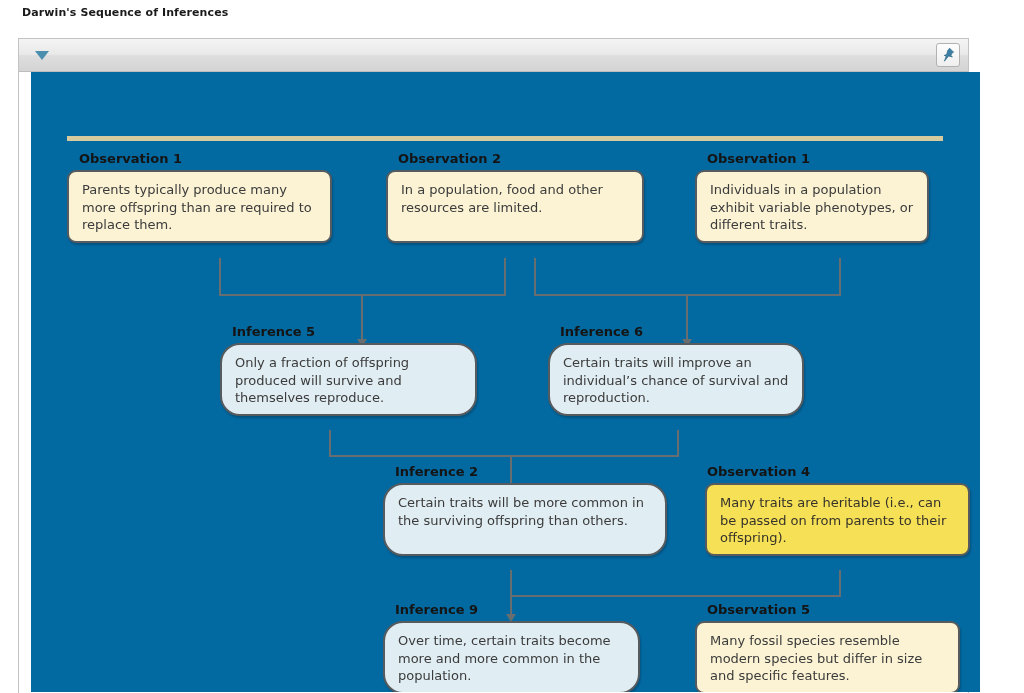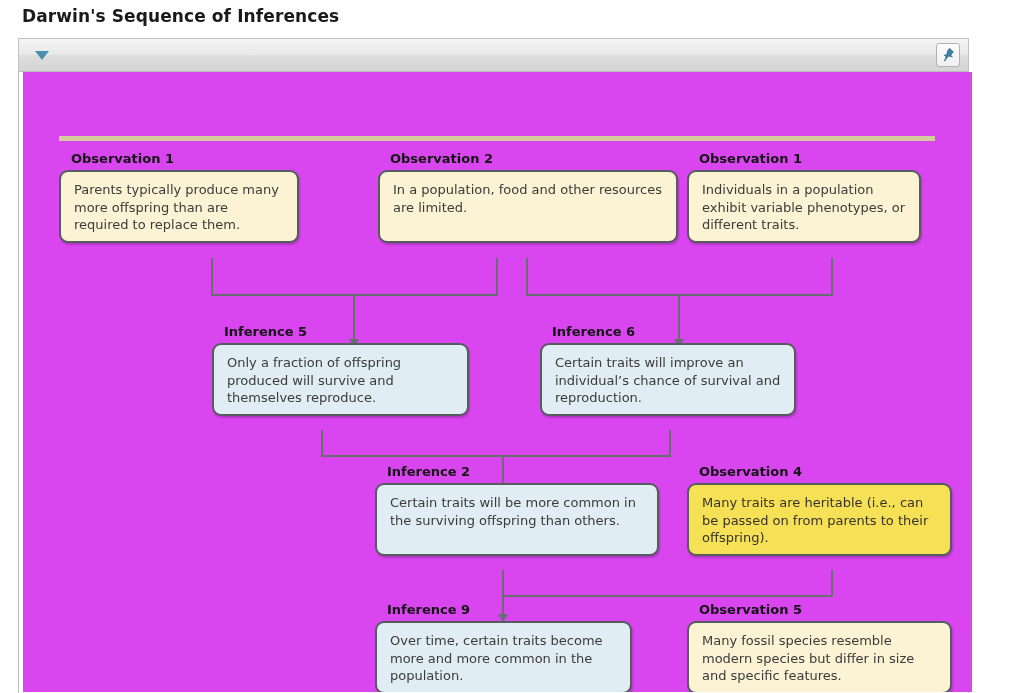--- a/index.html
+++ b/index.html
@@ -8,21 +8,21 @@
     width: 1024px; height: 693px;
     background: #ffffff;
     font-family: "DejaVu Sans", sans-serif;
     overflow: hidden;
   }
 
   
   #page-title {
     position: absolute;
     left: 22px; top: 6px;
-    font-size: 17px;
+    font-size: 11px;
     font-weight: bold;
     color: #1a1a1a;
     letter-spacing: 0.1px;
     white-space: nowrap;
   }
 
   
   #panel {
     position: absolute;
     left: 18px; top: 38px;
@@ -56,23 +56,23 @@
     border: 1px solid #b2b2b2;
     border-radius: 3px;
     background: linear-gradient(to bottom, #fdfdfd 0%, #efefef 100%);
     cursor: pointer;
   }
   #pin-button svg { display: block; margin: 3px auto 0; }
 
   
   #diagram {
     position: absolute;
-    left: 4px; top: 33px;
+    left: 12px; top: 33px;
     width: 949px; height: 620px;
-    background: #d946ef;
+    background: #0369a1;
     overflow: hidden;
   }
 
   #gold-rule {
     position: absolute;
     left: 36px; top: 64px;
     width: 876px; height: 5px;
     background: #d5cb9f;
   }
 
@@ -95,21 +95,21 @@
     border-radius: 9px;
     padding: 9px 12px 10px 13px;
     font-size: 13px;
     line-height: 17.5px;
     color: #3b3b3b;
     box-shadow: 1px 2px 2px rgba(0,0,0,0.20);
   }
 
   .obs .node-box      { background: #fbf3d4; }
   .obs-bright .node-box { background: #f5e056; color: #37332a; }
-  .inf .node-box      { background: #e0edf2; }
+  .inf .node-box      { background: #e0edf2; border-radius: 20px; }
 
   
   .line-v, .line-h {
     position: absolute;
     background: #686e70;
   }
   .line-v { width: 2px; }
   .line-h { height: 2px; }
 
   .arrow-head {
@@ -135,26 +135,26 @@
       </svg>
     </div>
   </div>
 
   <div id="diagram">
 
     <div id="gold-rule"></div>
 
     <div class="node obs" style="left:36px; top:79px; width:265px;">
       <div class="node-label">Observation 1</div>
-      <div class="node-box" style="width:240px; height:73px;">Parents typically produce many more offspring than are required to replace them.</div>
+      <div class="node-box" style="width:265px; height:73px;">Parents typically produce many more offspring than are required to replace them.</div>
     </div>
 
     <div class="node obs" style="left:355px; top:79px; width:258px;">
       <div class="node-label">Observation 2</div>
-      <div class="node-box" style="width:300px; height:73px; ">In a population, food and other resources are limited.</div>
+      <div class="node-box" style="width:258px; height:73px; ">In a population, food and other resources are limited.</div>
     </div>
 
     <div class="node obs" style="left:664px; top:79px; width:265px;">
       <div class="node-label">Observation 1</div>
       <div class="node-box" style="width:234px; height:73px;">Individuals in a population exhibit variable phenotypes, or different traits.</div>
     </div>
 
     <div class="line-v" style="left:188px; top:186px; height:38px;"></div>
     <div class="line-v" style="left:473px; top:186px; height:38px;"></div>
     <div class="line-h" style="left:188px; top:222px; width:287px;"></div>
@@ -183,21 +183,21 @@
     <div class="line-v" style="left:479px; top:383px; height:35px;"></div>
     <div class="arrow-head" style="left:475px; top:416px;"></div>
 
     <div class="node inf" style="left:352px; top:392px; width:257px;">
       <div class="node-label">Inference 2</div>
       <div class="node-box" style="width:284px; height:73px;">Certain traits will be more common in the surviving offspring than others.</div>
     </div>
 
     <div class="node obs-bright" style="left:664px; top:392px; width:265px;">
       <div class="node-label">Observation 4</div>
-      <div class="node-box" style="width:265px; height:73px;">Many traits are heritable (i.e., can be passed on from parents to their offspring).</div>
+      <div class="node-box" style="width:265px; height:73px;margin-left:10px;">Many traits are heritable (i.e., can be passed on from parents to their offspring).</div>
     </div>
 
     <div class="line-v" style="left:479px; top:498px; height:46px;"></div>
     <div class="line-v" style="left:808px; top:498px; height:27px;"></div>
     <div class="line-h" style="left:479px; top:523px; width:331px;"></div>
     <div class="arrow-head" style="left:475px; top:542px;"></div>
 
     <div class="node inf" style="left:352px; top:530px; width:257px;">
       <div class="node-label">Inference 9</div>
       <div class="node-box" style="width:257px; height:73px;">Over time, certain traits become more and more common in the population.</div>

